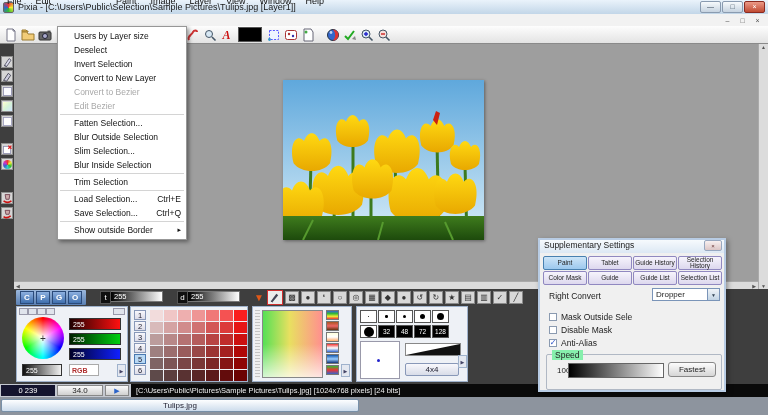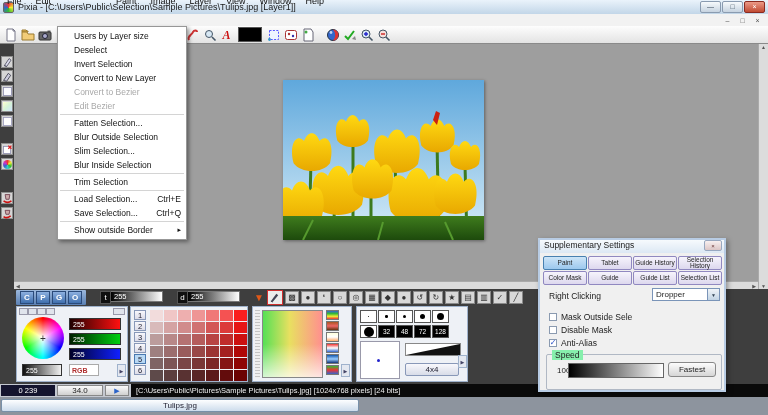--- a/index.html
+++ b/index.html
@@ -726,21 +726,21 @@
     <div id="supp-tabs">
         <div class="sup-tab active">Paint</div>
         <div class="sup-tab">Tablet</div>
         <div class="sup-tab">Guide History</div>
         <div class="sup-tab">Selection History</div>
         <div class="sup-tab">Color Mask</div>
         <div class="sup-tab">Guide</div>
         <div class="sup-tab">Guide List</div>
         <div class="sup-tab">Selection List</div>
       </div>
-    <div id="rc-label">Right Clicking</div>
+    <div id="rc-label">Right Convert</div>
     <div id="rc-dd">
       <span>Dropper</span>
       <div class="dd-btn">▼</div>
     </div>
     <div id="supp-checks">
         <div class="chk" style="top: 72px;">
           <span class="box"></span>
           <span>Mask Outside Sele</span>
         </div>
         <div class="chk" style="top: 85px;">

